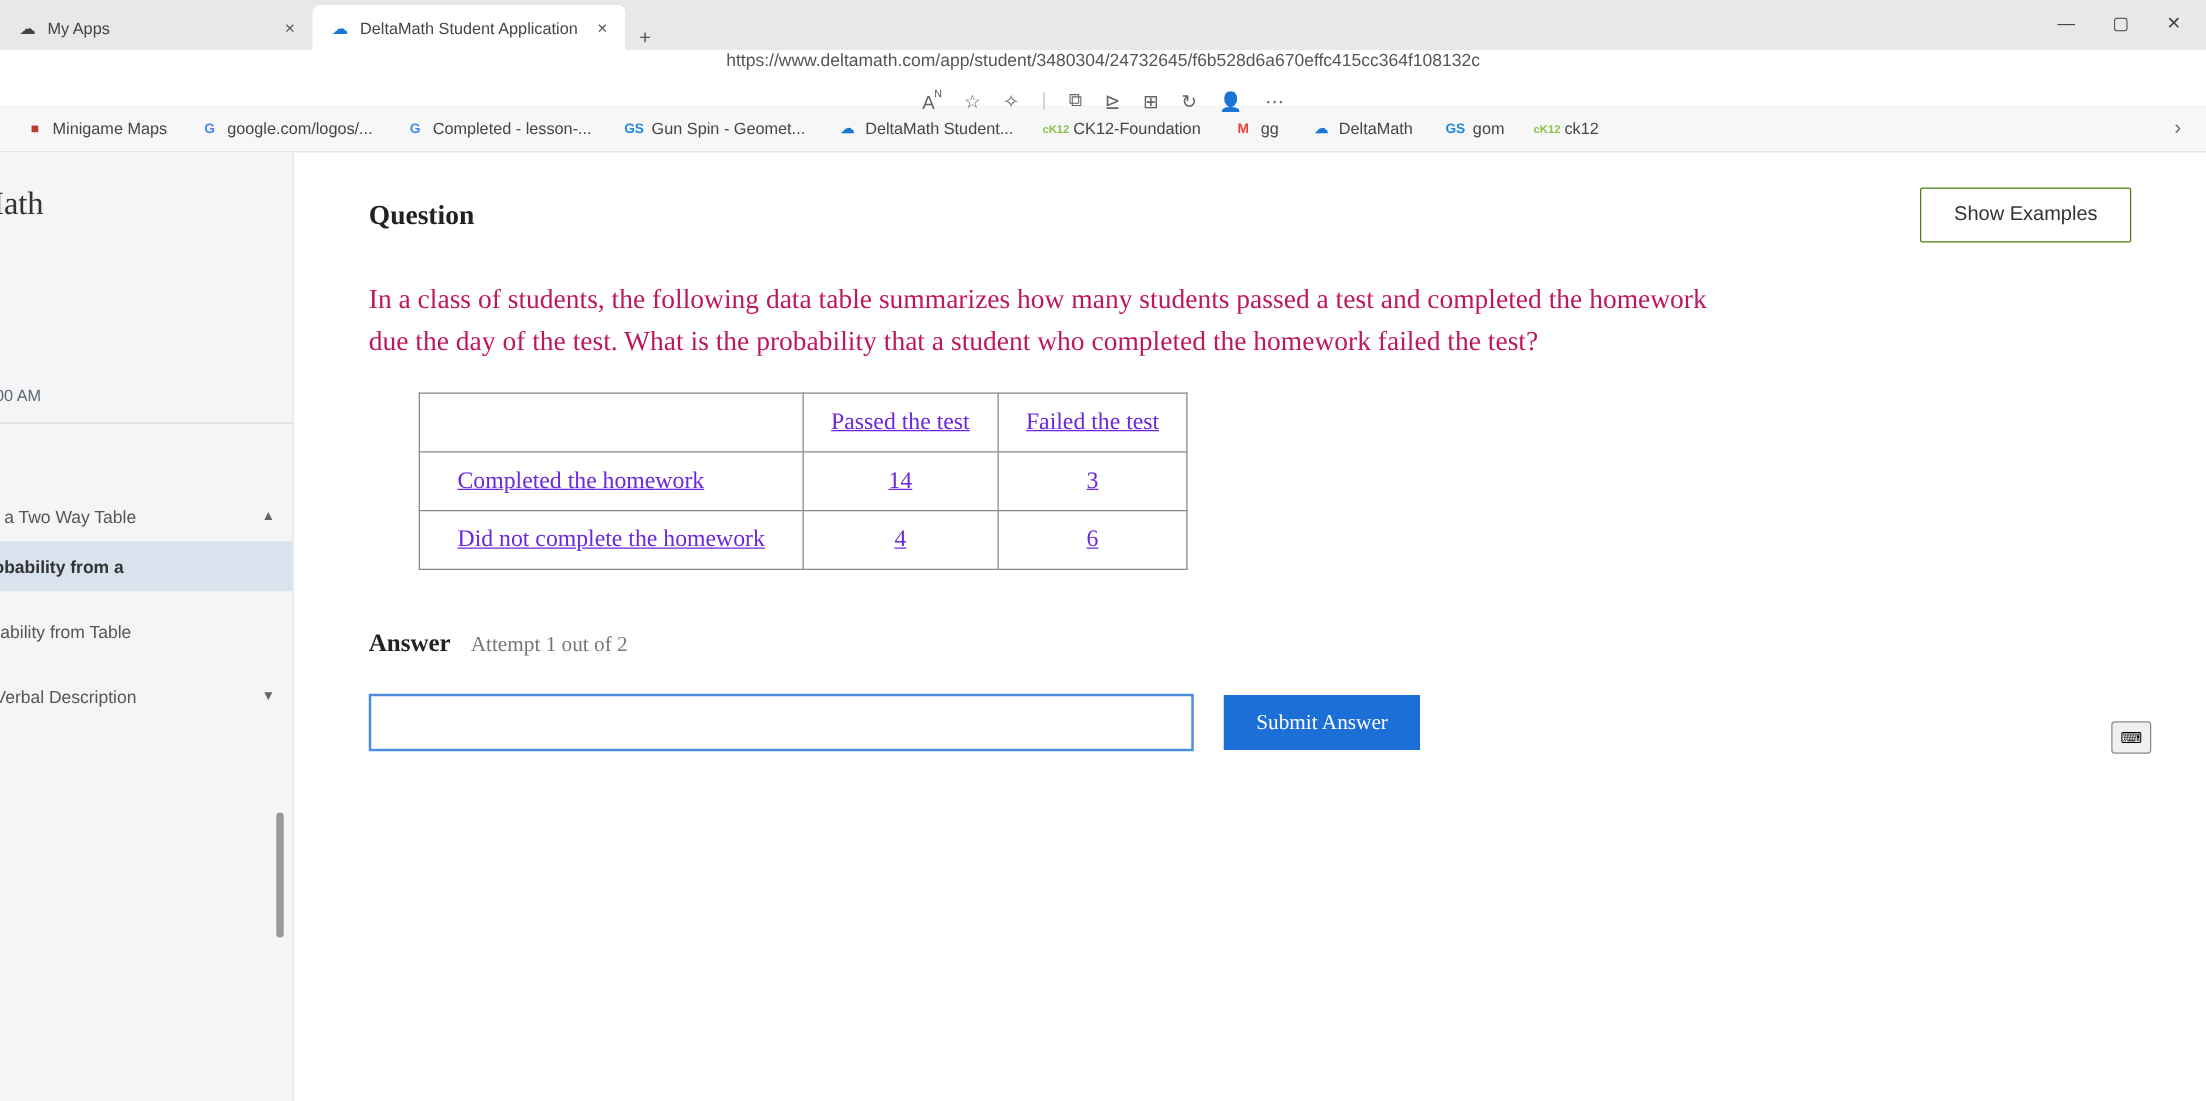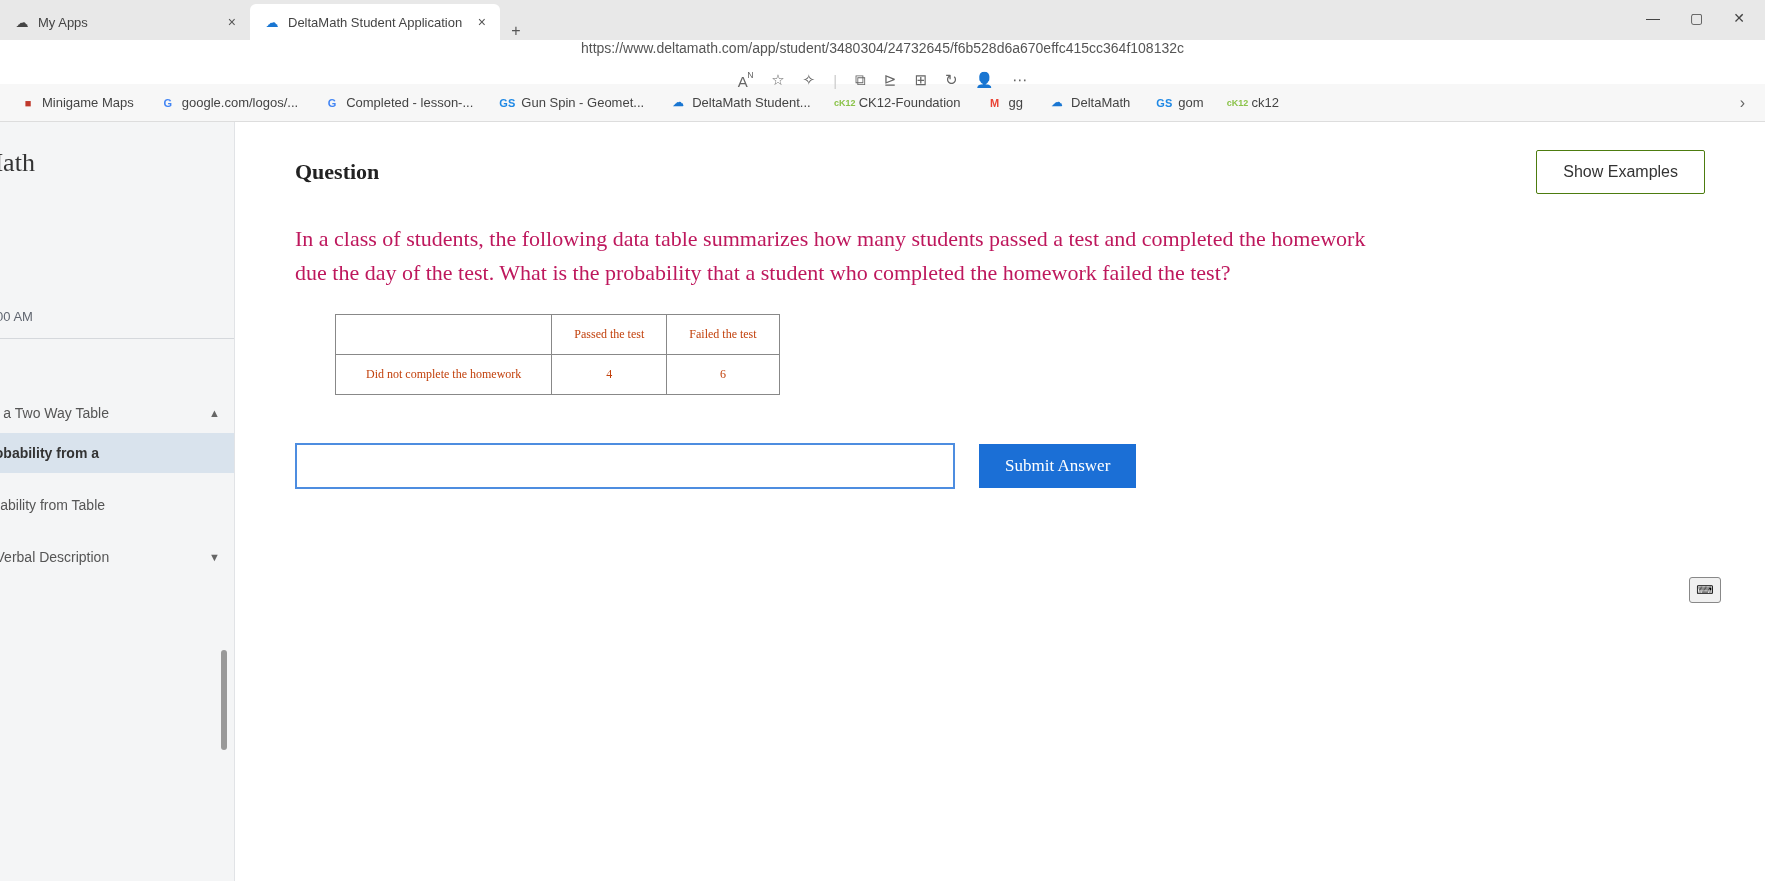--- a/index.html
+++ b/index.html
@@ -38,21 +38,21 @@
 .side-item .arrow { font-size: 11px; color: #666; }
 
 .main { flex: 1; padding: 28px 60px 28px 60px; position: relative; overflow: hidden; }
 .question-header { display: flex; justify-content: space-between; align-items: center; margin-bottom: 28px; }
 .q-label { font-family: Georgia, serif; font-size: 22px; font-weight: bold; color: #222; }
 .show-examples { border: 1px solid #4d7c0f; background: #fff; padding: 12px 26px; font-size: 16px; color: #333; cursor: pointer; border-radius: 2px; }
 
 .q-text { font-family: Georgia, serif; font-size: 22px; color: #be185d; line-height: 1.55; margin-bottom: 24px; max-width: 1080px; margin-top: 19px; }
 
 .data-table { border-collapse: collapse; margin-left: 40px; margin-bottom: 48px; }
-.data-table td, .data-table th { border: 1px solid #888; padding: 12px 22px; font-family: Georgia, serif; font-size: 12px; color: #c2410c; text-align: center; }
+.data-table td, .data-table th { border: 1px solid #888; padding: 12px 22px; font-family: Georgia, serif; font-size: 19px; color: #6d28d9; text-align: center; text-decoration: underline; }
 .data-table th { font-weight: normal; }
 .data-table td.row-label { text-align: left; padding: 12px 30px; }
 .data-table .empty { border: 1px solid #888; }
 
 .answer-row { display: flex; align-items: baseline; gap: 16px; margin-bottom: 28px; }
 .answer-label { font-family: Georgia, serif; font-size: 20px; font-weight: bold; color: #222; }
 .attempt { font-family: Georgia, serif; font-size: 17px; color: #777; }
 
 .input-row { display: flex; gap: 24px; align-items: center; }
 .answer-input { width: 660px; height: 46px; border: 2px solid #4d8de0; padding: 0 12px; font-size: 18px; background: #fff; outline: none; }
@@ -180,27 +180,36 @@
     <div class="q-text">In a class of students, the following data table summarizes how many students passed a test and completed the homework due the day of the test. What is the probability that a student who completed the homework failed the test?</div>
 
     <table class="data-table">
       <tbody>
           <tr>
         <td class="empty"></td>
         <th>Passed the test</th>
         <th>Failed the test</th>
       </tr>
       <tr>
+        <td class="row-label">Completed the homework</td>
+        <td>14</td>
+        <td>3</td>
+      </tr>
+      <tr>
         <td class="row-label">Did not complete the homework</td>
         <td>4</td>
         <td>6</td>
       </tr>
     </tbody>
       </table>
 
+    <div class="answer-row">
+      <span class="answer-label">Answer</span>
+      <span class="attempt">Attempt 1 out of 2</span>
+    </div>
 
     <div class="input-row">
       <input class="answer-input" value="" style="">
       <button class="submit-btn">Submit Answer</button>
     </div>
 
     <div class="kbd-icon">⌨</div>
   </div>
 </div>
 

